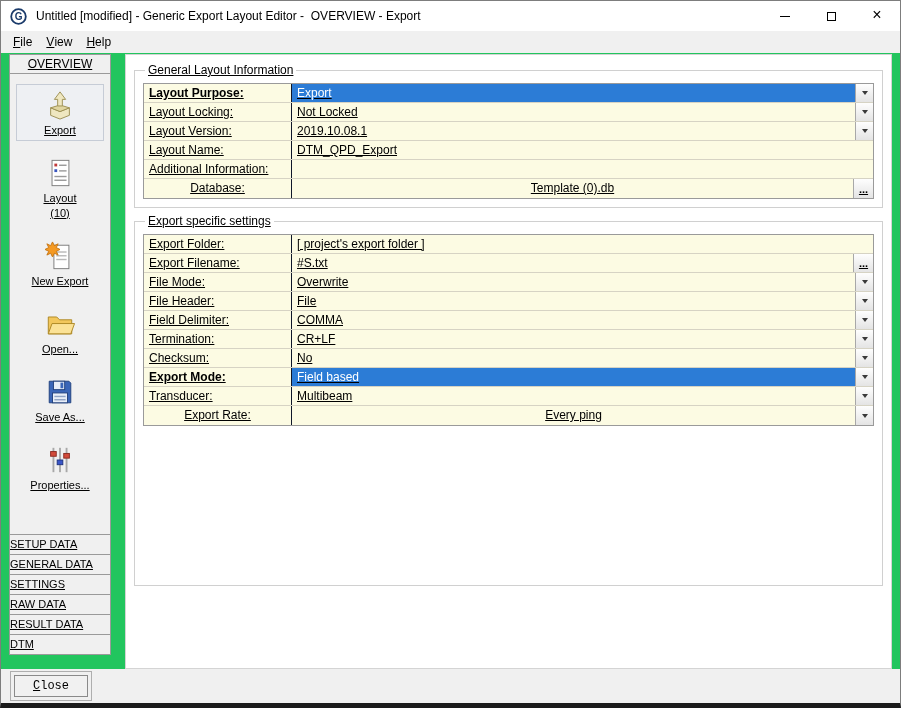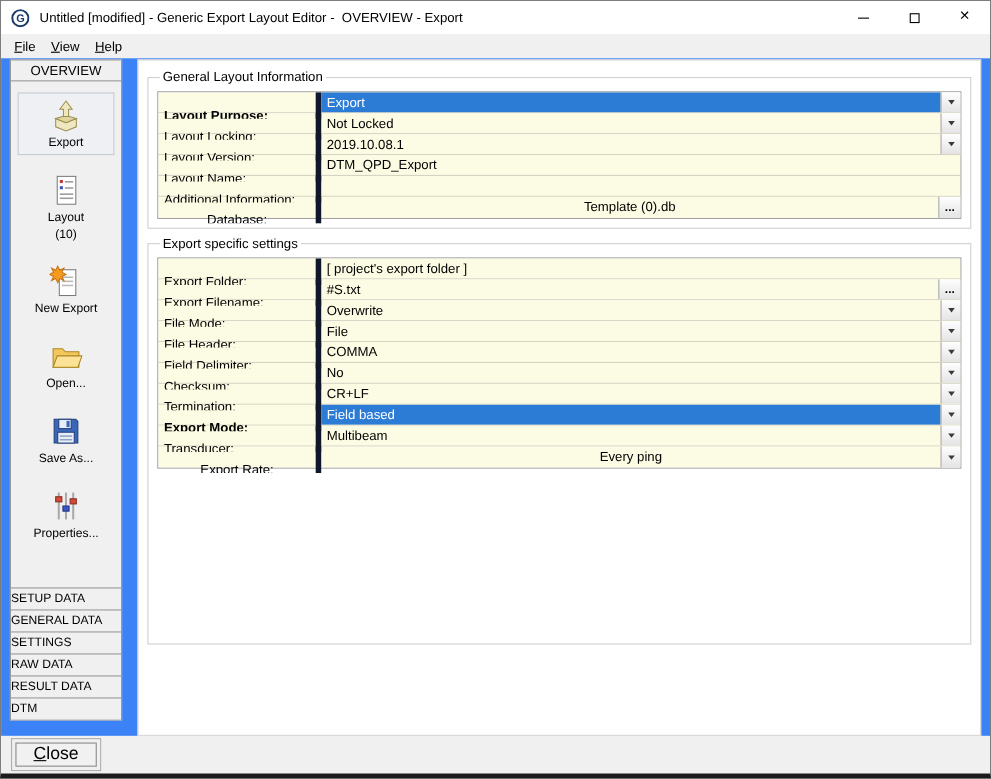--- a/index.html
+++ b/index.html
@@ -15,54 +15,54 @@
   .glyph-minimize { width: 10px; height: 1px; background: #000; }
   .glyph-maximize { width: 9px; height: 9px; border: 1px solid #000; }
   .glyph-close { font-size: 16px; line-height: 1; margin-top: -2px; }
 
   
   .menubar { height: 22px; background: #f0f0f0; display: flex; align-items: stretch; padding-left: 5px; flex: 0 0 auto; }
   .menu-item { padding: 0 7px; display: flex; align-items: center; }
   .menu-item u { text-decoration: underline; }
 
   
-  .content { flex: 1; display: flex; background: #3b82f6; min-height: 0; }
+  .content { flex: 1; display: flex; background: #22c55e; min-height: 0; text-decoration: underline; }
   .sidebar { width: 112px; padding: 1px 0 0 8px; flex: 0 0 auto; }
   .sidebar-box { width: 102px; height: 601px; border: 1px solid #9a9a9a; display: flex; flex-direction: column; background: #f0f0f0; }
   .sidebar-header { height: 19px; line-height: 18px; text-align: center; border-bottom: 1px solid #9a9a9a; flex: 0 0 auto; }
   .tools { flex: 1; display: flex; flex-direction: column; align-items: center; padding-top: 10px; gap: 11px; overflow: hidden; }
   .tool-item { width: 88px; display: flex; flex-direction: column; align-items: center; padding: 4px 2px; border: 1px solid transparent; }
   .tool-item.selected { border-color: #c6ccd6; background: #eef0f3; }
   .tool-icon { width: 32px; height: 32px; display: flex; align-items: center; justify-content: center; }
   .tool-label { font-size: 11px; margin-top: 3px; line-height: 12px; text-align: center; }
   .tabs { flex: 0 0 auto; }
   .tab { height: 20px; line-height: 19px; border-top: 1px solid #9a9a9a; font-size: 11px; background: #f0f0f0; }
 
   .main { flex: 1; background: #ffffff; border: 1px solid #d4d4d4; margin: 1px 8px 0 12px; padding: 2px 6px; overflow: hidden; }
   fieldset.group { border: 1px solid #d0d0d0; margin: 6px 2px 3px 2px; padding: 4px 6px 8px 6px; min-width: 0; }
   fieldset.group2 { height: 372px; }
   legend { font-size: 12px; padding: 0 3px; margin-left: 4px; }
 
   
   .prop-table { border: 1px solid #9a9a9a; margin: 2px 2px 0 2px; }
   .prop-row { display: flex; height: 19px; background: #fcfbe3; border-bottom: 1px solid #d6d3c4; }
   .prop-row:last-child { border-bottom: none; text-align: center; }
-  .prop-label { flex: 0 0 148px; width: 148px; border-right: 5px solid #0f172a; line-height: 18px; padding: 12px 5px; white-space: nowrap; overflow: hidden; }
+  .prop-label { flex: 0 0 148px; width: 148px; border-right: 1px solid #0f172a; line-height: 18px; padding: 0 5px; white-space: nowrap; overflow: hidden; }
   .prop-label.bold { font-weight: bold; }
   .prop-value { flex: 1; display: flex; min-width: 0; }
   .value-text { flex: 1; line-height: 18px; padding: 0 5px; white-space: nowrap; overflow: hidden; min-width: 0; }
   .value-text.hl { background: #2c7cd6; color: #fff; }
   .combo-btn { flex: 0 0 18px; display: flex; align-items: center; justify-content: center; background: linear-gradient(#fefefe, #e4e4e4); border-left: 1px solid #a8a8a8; cursor: default; }
   .combo-btn.ellipsis { flex-basis: 20px; font-size: 11px; font-weight: bold; line-height: 10px; }
   .arrow { width: 0; height: 0; border-left: 3.5px solid transparent; border-right: 3.5px solid transparent; border-top: 4px solid #3a3a3a; }
 
   
   .footer { height: 34px; flex: 0 0 auto; display: flex; align-items: center; padding-left: 9px; background: #f0f0f0; }
   .close-wrap { border: 1px solid #aeaeae; padding: 3px; background: #f0f0f0; }
-  .close-btn { width: 74px; height: 22px; font-family: Liberation Sans, sans-serif; font-size: 16px; background: #f1f1f1; border: 1px solid #8a8a8a; cursor: default; }
+  .close-btn { width: 74px; height: 22px; font-family: Liberation Mono, monospace; font-size: 12px; background: #f1f1f1; border: 1px solid #8a8a8a; cursor: default; }
   .close-btn u { text-decoration: underline; }
 </style>
 </head>
 <body>
 
 <div class="window">
 
   <div class="titlebar">
     <div class="app-icon">
       <svg width="17" height="17" viewBox="0 0 17 17">
@@ -268,32 +268,32 @@
             <div class="prop-row">
               <div class="prop-label">Field Delimiter:</div>
               <div class="prop-value">
                 <div class="value-text">COMMA</div>
                 <div class="combo-btn">
                   <span class="arrow"></span>
                 </div>
               </div>
             </div>
             <div class="prop-row">
+              <div class="prop-label">Termination:</div>
+              <div class="prop-value">
+                <div class="value-text">CR+LF</div>
+                <div class="combo-btn">
+                  <span class="arrow"></span>
+                </div>
+              </div>
+            </div>
+            <div class="prop-row">
               <div class="prop-label">Checksum:</div>
               <div class="prop-value">
                 <div class="value-text">No</div>
-                <div class="combo-btn">
-                  <span class="arrow"></span>
-                </div>
-              </div>
-            </div>
-            <div class="prop-row">
-              <div class="prop-label">Termination:</div>
-              <div class="prop-value">
-                <div class="value-text">CR+LF</div>
                 <div class="combo-btn">
                   <span class="arrow"></span>
                 </div>
               </div>
             </div>
             <div class="prop-row">
               <div class="prop-label bold">Export Mode:</div>
               <div class="prop-value">
                 <div class="value-text hl">Field based</div>
                 <div class="combo-btn">

